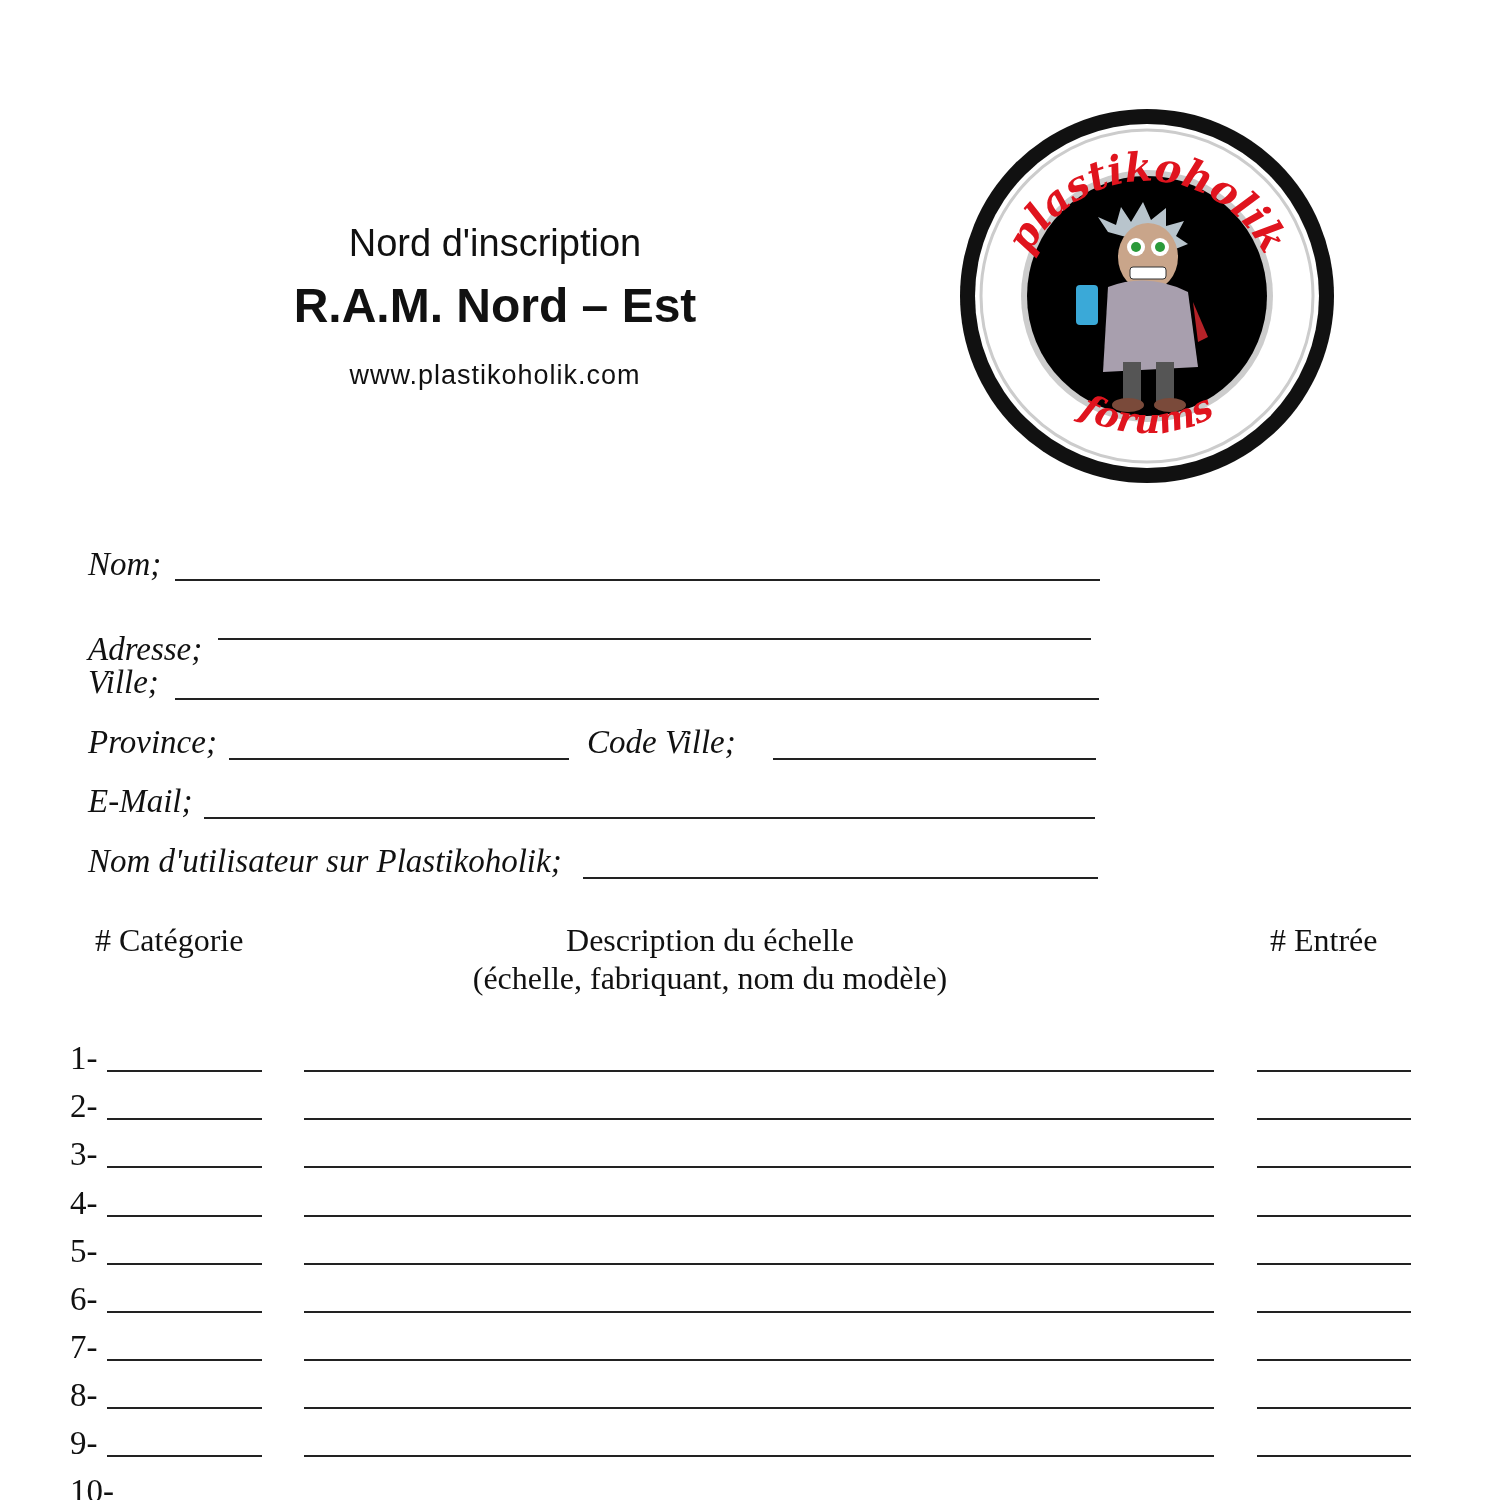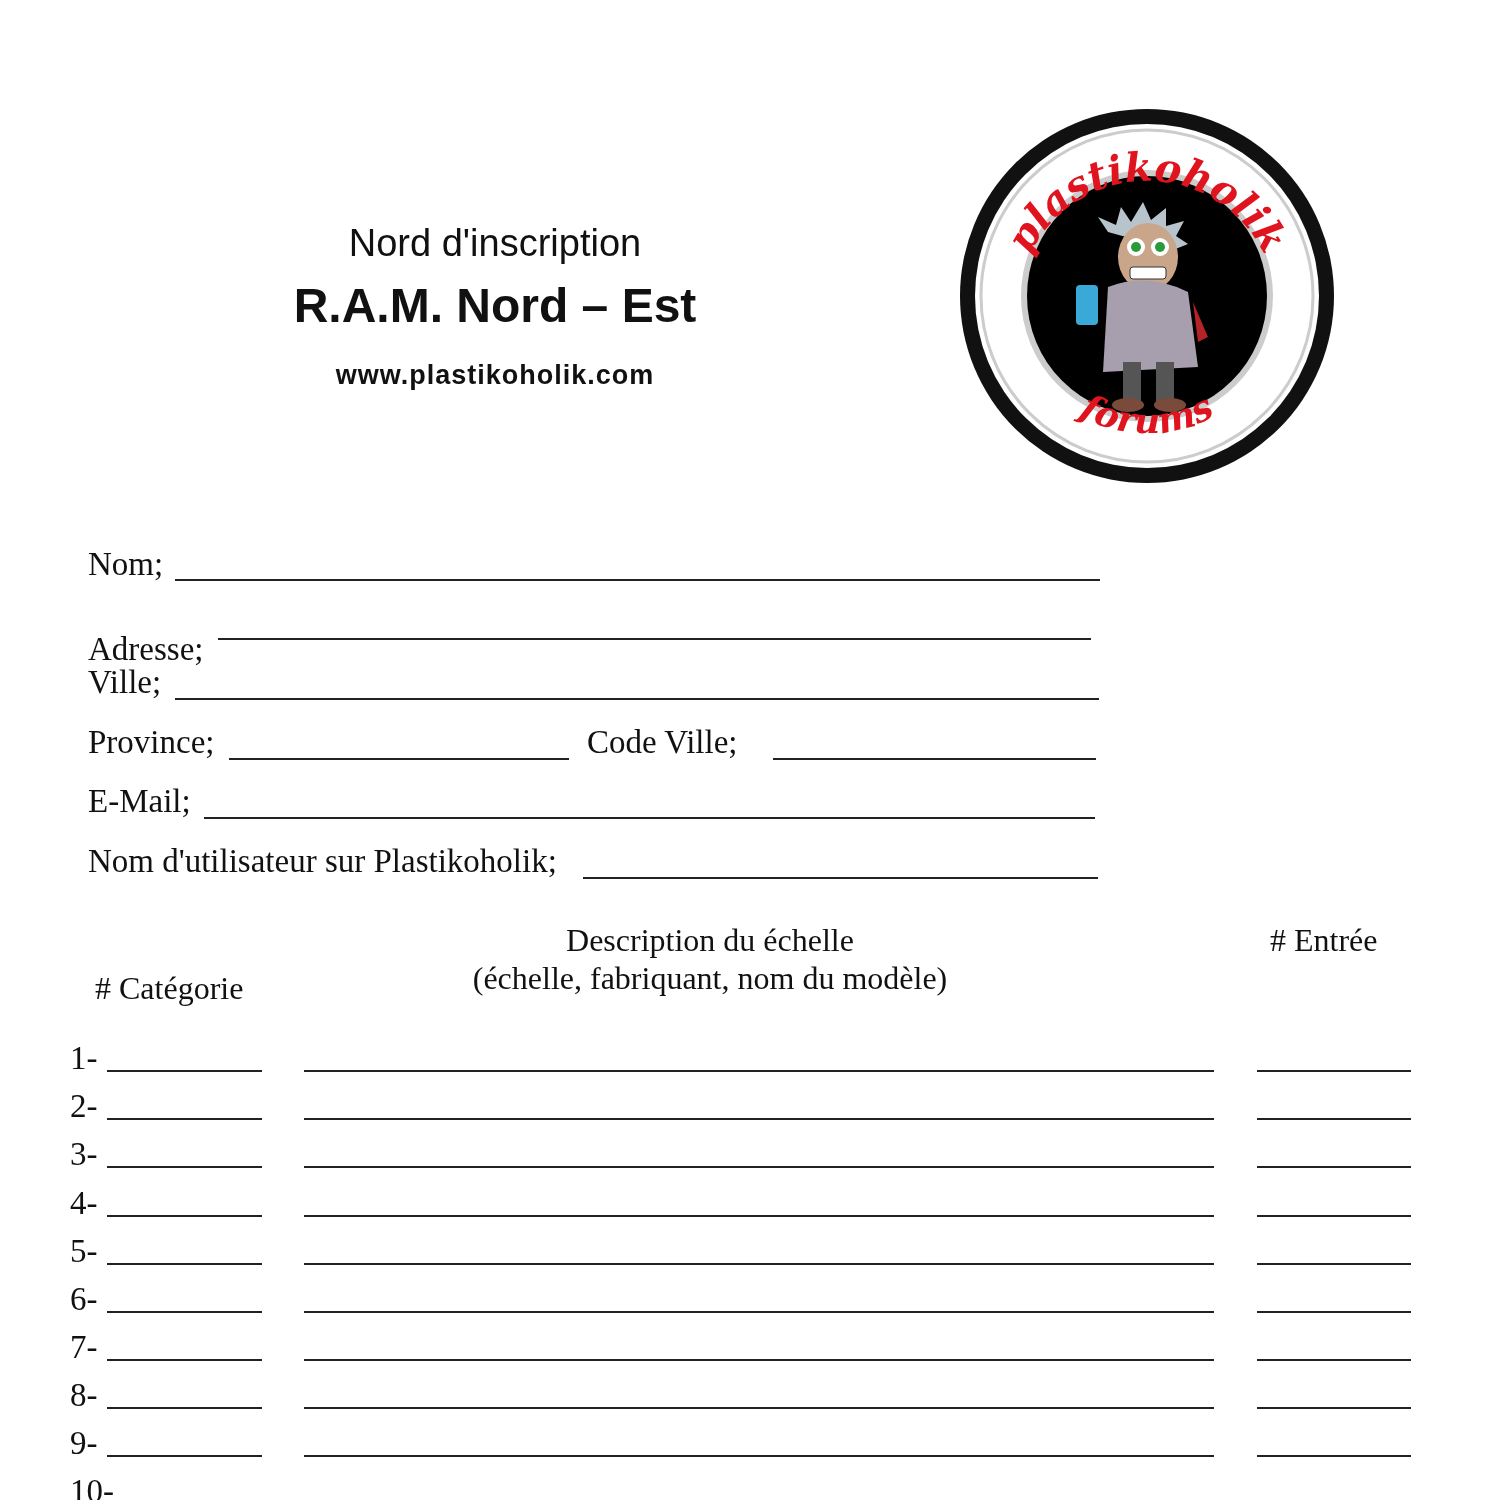--- a/index.html
+++ b/index.html
@@ -3,22 +3,22 @@
   <meta charset="utf-8">
   <style>
     html, body { margin: 0; padding: 0; background: #ffffff; }
     body { width: 1500px; height: 1500px; position: relative; overflow: hidden; color: #111; }
     .abs { position: absolute; }
     .sans { font-family: "Liberation Sans", "DejaVu Sans", sans-serif; }
     .serif { font-family: "Liberation Serif", "DejaVu Serif", serif; }
     .center { text-align: center; }
     #title1 { left: 245px; top: 222px; width: 500px; font-size: 38px; }
     #title2 { left: 245px; top: 278px; width: 500px; font-size: 48px; font-weight: bold; }
-    #title3 { left: 245px; top: 360px; width: 500px; font-size: 27px; font-weight: bold; letter-spacing: 1px; }
-    .label { font-size: 33px; line-height: 40px; white-space: nowrap; }
+    #title3 { left: 245px; top: 360px; width: 500px; font-size: 27px; font-weight: normal; letter-spacing: 1px; }
+    .label { font-size: 33px; line-height: 40px; white-space: nowrap; font-style: italic; }
     .uline { height: 2px; background: #222; }
     .hdr { font-size: 32px; line-height: 38px; white-space: nowrap; }
     .num { font-size: 33px; line-height: 40px; }
     #logo { left: 958px; top: 107px; width: 378px; height: 378px; }
   </style>
 </head>
 <body>
 
 <div id="title1" class="abs sans center">Nord d'inscription</div>
 <div id="title2" class="abs sans center">R.A.M. Nord – Est</div>
@@ -74,21 +74,21 @@
 <div class="abs uline" style="left:229px; top:758px; width:340px;"></div>
 <div class="abs serif label" style="left:587px; top:722px;">Code Ville;</div>
 <div class="abs uline" style="left:773px; top:758px; width:323px;"></div>
 
 <div class="abs serif label" style="left:88px; top:781px;">E-Mail;</div>
 <div class="abs uline" style="left:204px; top:817px; width:891px;"></div>
 
 <div class="abs serif label" style="left:88px; top:841px;">Nom d'utilisateur sur Plastikoholik;</div>
 <div class="abs uline" style="left:583px; top:877px; width:515px;"></div>
 
-<div class="abs serif hdr" style="left:95px; top:921px;margin-top:48px;"># Catégorie</div>
+<div class="abs serif hdr" style="left:95px; top:921px;"># Catégorie</div>
 <div class="abs serif hdr center" style="left:410px; top:921px; width:600px;">Description du échelle</div>
 <div class="abs serif hdr center" style="left:410px; top:959px; width:600px;">(échelle, fabriquant, nom du modèle)</div>
 <div class="abs serif hdr" style="left:1270px; top:921px;"># Entrée</div>
 
 <div id="rows">
   <div class="abs serif num" style="left:70px; top:1038px;">1-</div>
   <div class="abs uline" style="left:107px; top:1070px; width:155px;"></div>
   <div class="abs uline" style="left:304px; top:1070px; width:910px;"></div>
   <div class="abs uline" style="left:1257px; top:1070px; width:154px;"></div>
 

